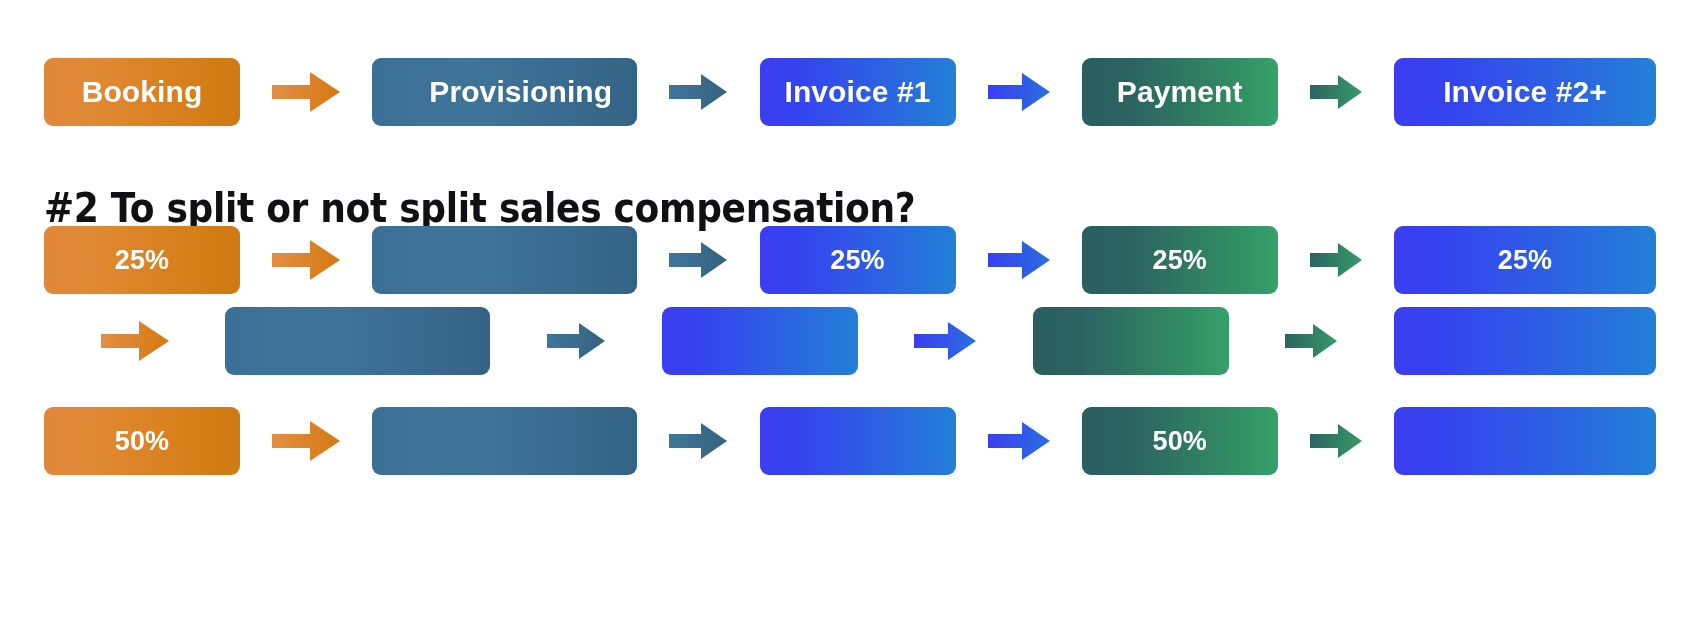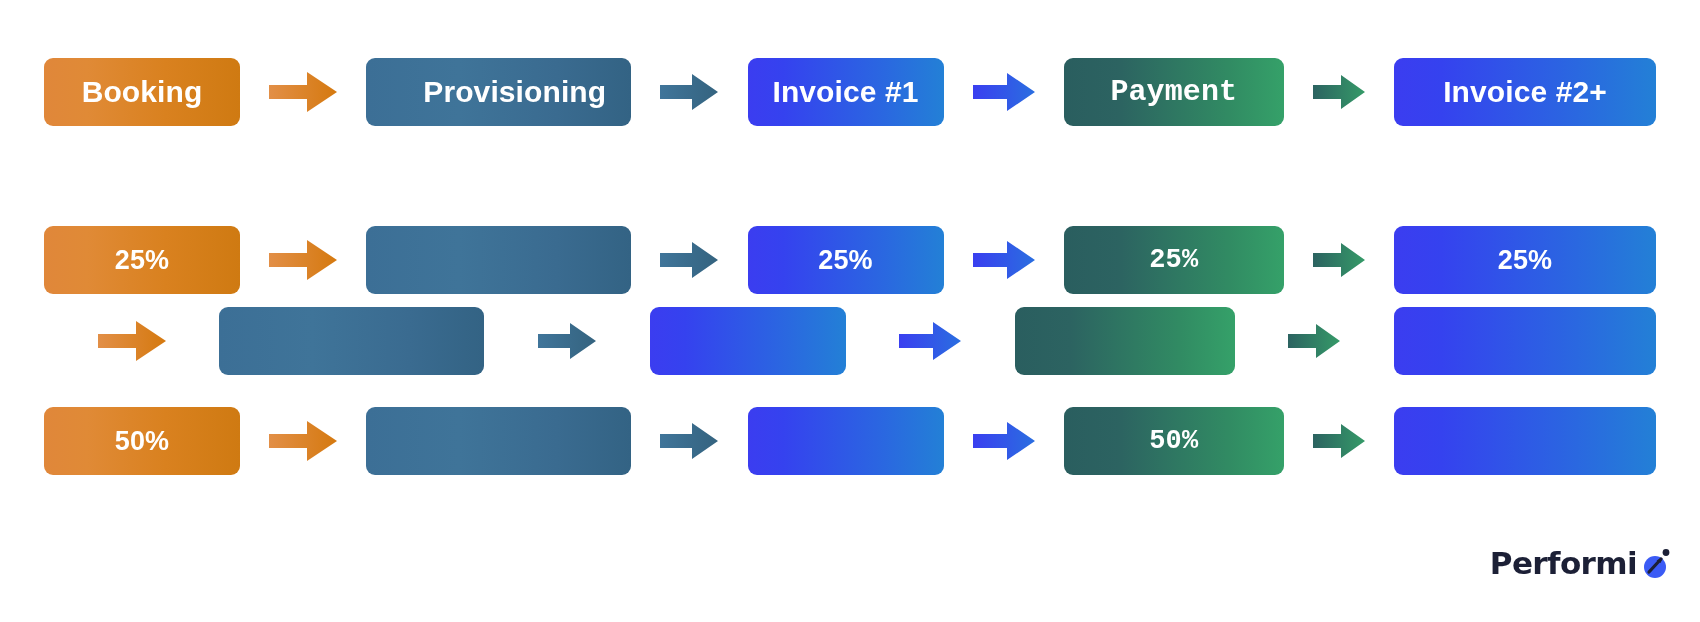--- a/index.html
+++ b/index.html
@@ -55,21 +55,21 @@
   .stage-value {
     font-size: 27px;
     line-height: 1;
     white-space: nowrap;
   }
 
   
   .w-booking      { width: 196px; }
   .w-provisioning { width: 265px; }
   .w-invoice1     { width: 196px; }
-  .w-payment      { width: 220px; font-family: Liberation Mono, monospace; }
+  .w-payment      { width: 196px; }
   .w-invoice2     { width: 262px; }
 
   
   .fill-orange { background: linear-gradient(90deg, #e0873a 0%, #e08a36 22%, #d9811f 62%, #cf7a12 100%); }
   .fill-steel  { background: linear-gradient(90deg, #3c6f96 0%, #3f7499 35%, #3a6b90 72%, #336384 100%); padding-left: 32px; }
   .fill-blue   { background: linear-gradient(90deg, #3b3df0 0%, #3542ef 18%, #2a68e0 70%, #2380d6 100%); }
   .fill-green  { background: linear-gradient(90deg, #2a5e5f 0%, #2c6361 25%, #318b63 75%, #35a169 100%); }
 
   
   .arrow {
@@ -203,20 +203,21 @@
           <path d="M0 12 H28 V2 L52 19 L28 36 V26 H0 Z" fill="url(#gGr1)"></path>
         </svg>
       </span>
     </div>
 
     <div class="stage w-invoice2 fill-blue">
       <span class="stage-label">Invoice #2+</span>
     </div>
   </div>
 
+  <h1 class="heading">#2 To split or not split sales compensation?</h1>
 
   <div class="flow-row" style="top:226px;">
     <div class="stage w-booking fill-orange">
       <span class="stage-value">25%</span>
     </div>
     <div class="arrow-slot">
       <span class="arrow">
         <svg width="68" height="44" viewBox="0 0 68 44" aria-hidden="true">
           <path d="M0 15 H38 V2 L68 22 L38 42 V29 H0 Z" fill="url(#gOr1)"></path>
         </svg>
@@ -339,25 +340,14 @@
         <svg width="52" height="38" viewBox="0 0 52 38" aria-hidden="true">
           <path d="M0 12 H28 V2 L52 19 L28 36 V26 H0 Z" fill="url(#gGr1)"></path>
         </svg>
       </span>
     </div>
     <div class="stage w-invoice2 fill-blue">
       <span class="stage-value"></span>
     </div>
   </div>
 
-  <div class="logo">
-    <span class="logo-word">Performi</span>
-    <span class="logo-mark">
-      <svg width="34" height="34" viewBox="0 0 34 34" aria-hidden="true">
-        <circle cx="17" cy="21" r="11" fill="#3b5bf5"></circle>
-        <path d="M11 26 L23 13" stroke="#1c2036" stroke-width="3.2" stroke-linecap="round"></path>
-        <path d="M24.5 12.2 L18.5 14.2 L22.6 17.0 Z" fill="#1c2036"></path>
-        <circle cx="28" cy="6.5" r="3.4" fill="#1c2036"></circle>
-      </svg>
-    </span>
-  </div>
 
 </div>
 
 </body></html>

